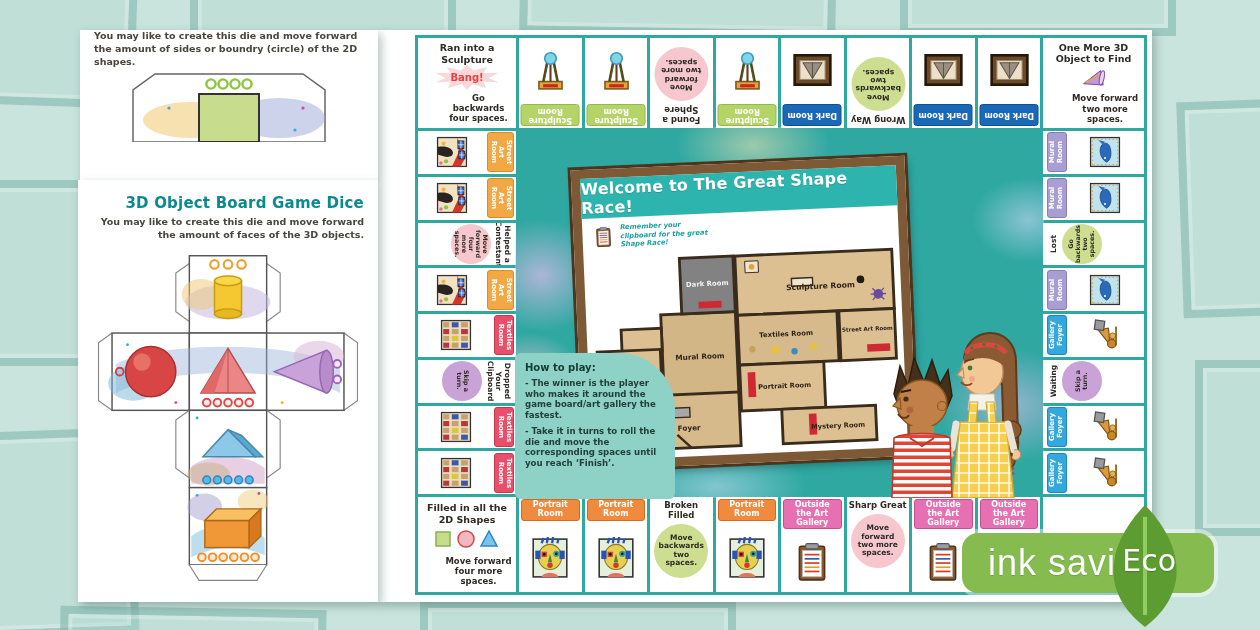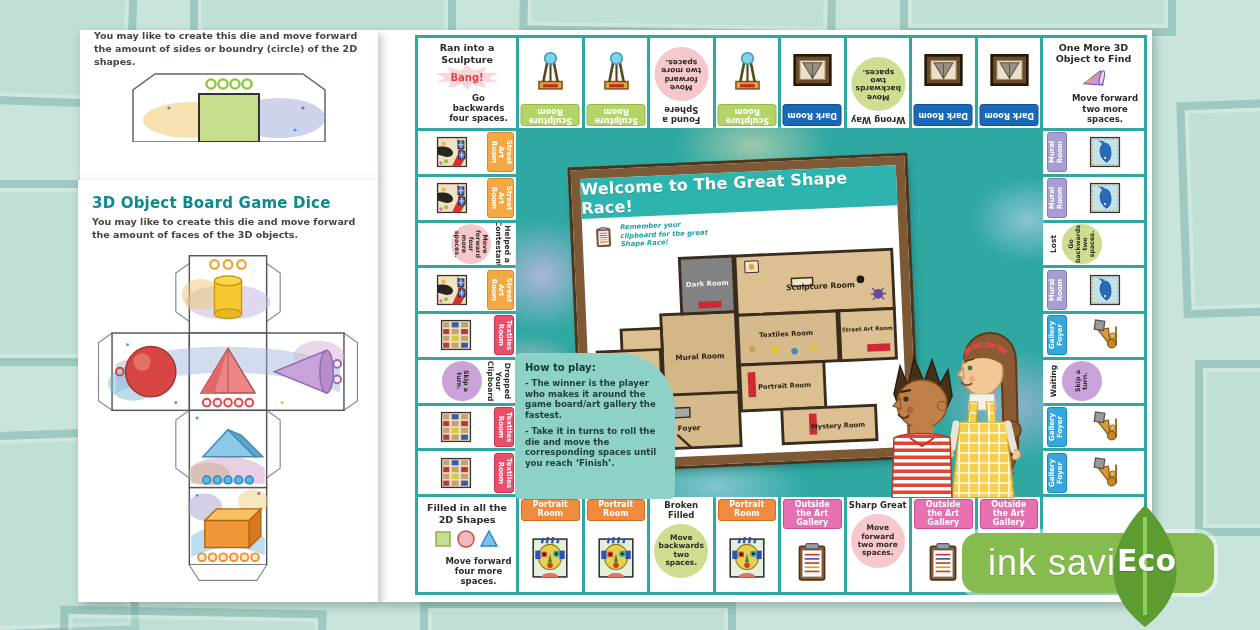--- a/index.html
+++ b/index.html
@@ -5,21 +5,21 @@
   html,body{margin:0;padding:0;}
   body{width:1260px;height:630px;overflow:hidden;background:#c9e4dc;font-family:"DejaVu Sans","Liberation Sans",sans-serif;position:relative;}
   .stage{position:absolute;inset:0;}
 
   
   .bgframe{position:absolute;border:8px solid rgba(106,168,158,.40);background:rgba(176,214,205,.35);box-shadow:inset 0 0 0 4px rgba(255,255,255,.25);}
 
   
   .sheet{position:absolute;background:#fff;box-shadow:3px 4px 9px rgba(40,80,70,.35);}
   .sheetA{left:80px;top:30px;width:298px;height:150px;z-index:3;}
-  .sheetB{left:78px;top:180px;width:300px;height:422px;z-index:4;}
+  .sheetB{left:78px;top:180px;width:300px;height:422px;z-index:4;text-align:right;}
   .sheetMain{left:378px;top:30px;width:774px;height:572px;z-index:2;}
 
   .pg-title{color:#0c8a90;font-weight:bold;font-size:15px;margin:14px 14px 4px 14px;letter-spacing:.2px;}
   .pg-body{color:#4a453c;font-size:9.5px;line-height:1.35;margin:0 14px;font-weight:bold;}
   .netwrap{display:flex;justify-content:center;}
 
   
   .board{position:absolute;left:37px;top:5px;right:5px;bottom:7px;background:#2fa8a2;padding:3px;box-sizing:border-box;
          display:grid;grid-template-columns:98px 1fr 101px;grid-template-rows:90px 1fr 95px;gap:3px;}
   .cell{background:#fff;position:relative;overflow:hidden;}
@@ -91,21 +91,21 @@
   .howto p{margin:0 0 5px 0;font-size:8.6px;font-weight:bold;line-height:1.25;}
   .howto p::before{content:"- ";}
 
   .kids{position:absolute;right:4px;bottom:-4px;width:172px;height:200px;z-index:4;}
 
   
   .badge{position:absolute;left:962px;top:533px;width:252px;height:60px;background:#85bb4f;border-radius:16px;z-index:6;
          box-shadow:0 0 0 4px rgba(255,255,255,.45);display:flex;align-items:center;padding-left:26px;box-sizing:border-box;}
   .badge .txt{color:#fff;font-size:36px;font-family:"Liberation Sans","DejaVu Sans",sans-serif;letter-spacing:1px;text-shadow:0 1px 1px rgba(0,0,0,.15);}
   .leafwrap{position:absolute;right:14px;top:-30px;width:110px;height:126px;z-index:7;}
-  .eco{position:absolute;right:38px;top:10px;color:#fff;font-weight:bold;font-size:30px;z-index:8;text-shadow:0 1px 1px rgba(0,0,0,.2);}
+  .eco{position:absolute;right:38px;top:10px;color:#fff;font-weight:normal;font-size:30px;z-index:8;text-shadow:0 1px 1px rgba(0,0,0,.2);}
 
   svg text{font-family:"DejaVu Sans","Liberation Sans",sans-serif;}
 </style>
 </head>
 <body>
 
 <svg width="0" height="0" style="position:absolute" aria-hidden="true">
   <defs>
     <pattern id="stripesR" width="8" height="7" patternUnits="userSpaceOnUse">
       <rect width="8" height="7" fill="#fff"></rect>

